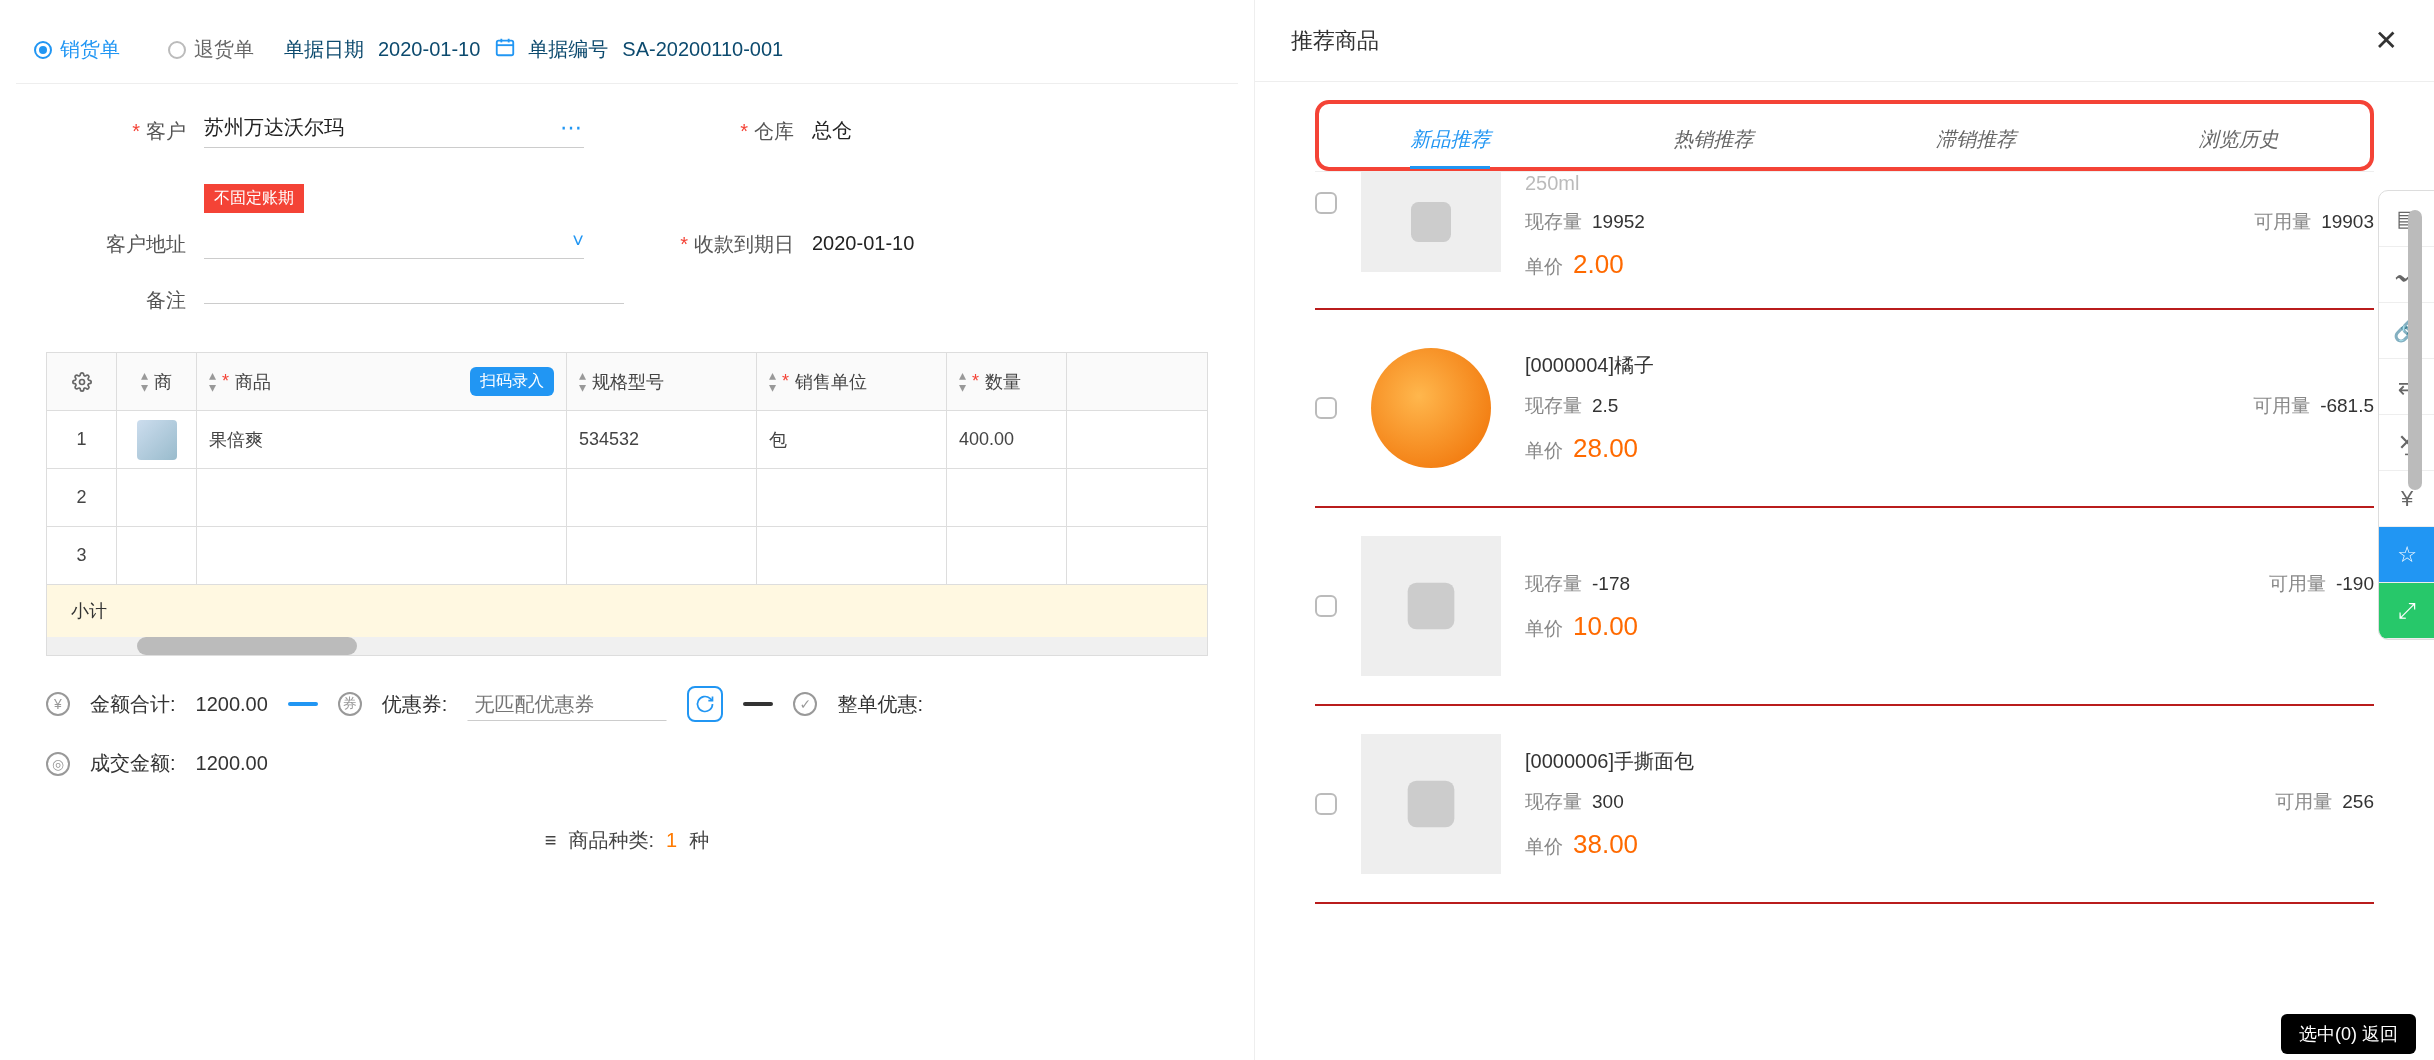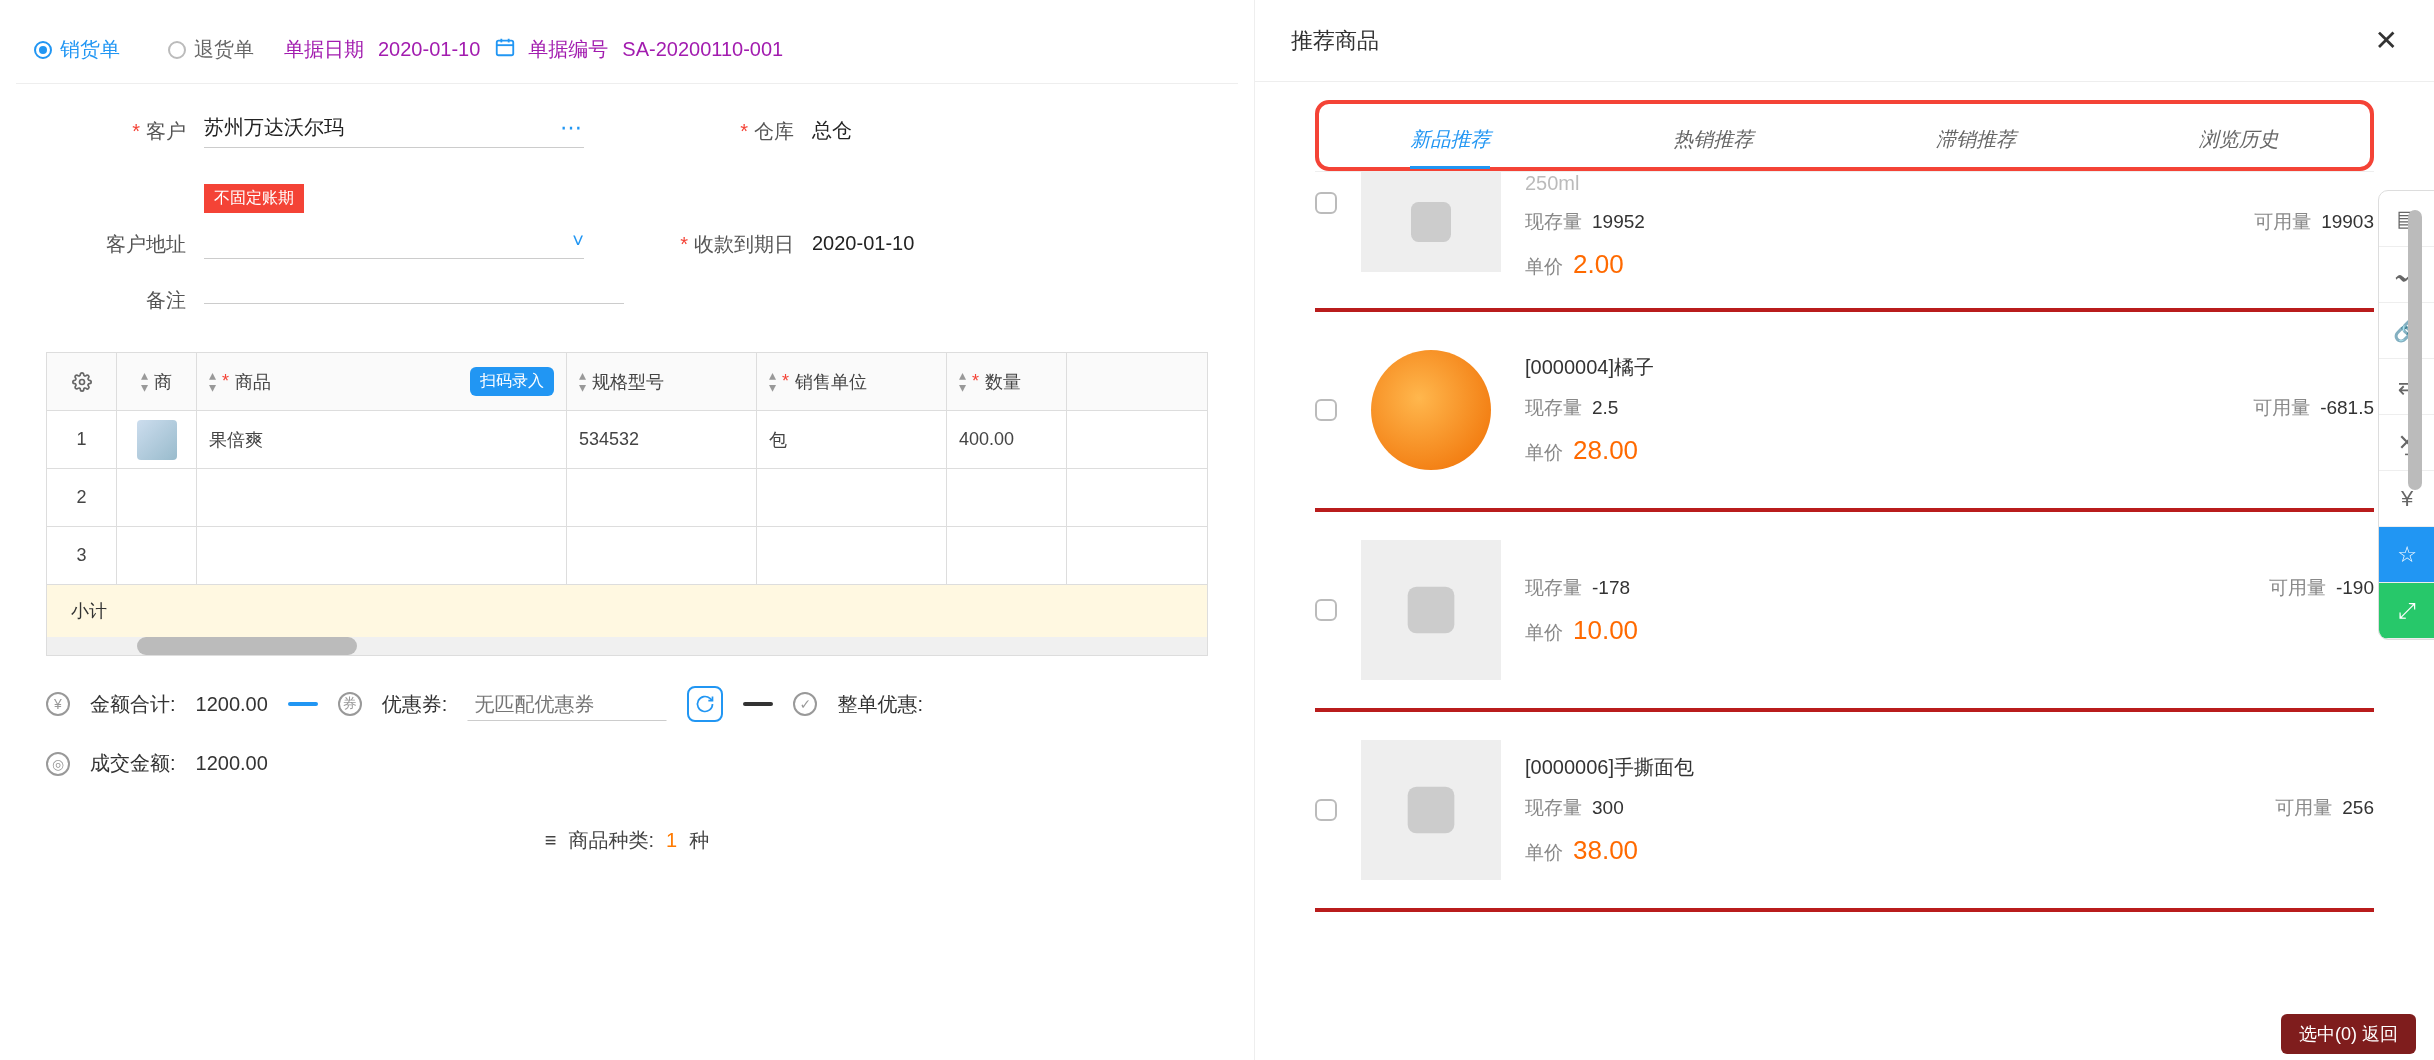--- a/index.html
+++ b/index.html
@@ -7,21 +7,21 @@
 .app { display: flex; width: 2434px; height: 1060px; position: relative; }
 .left-panel { width: 1254px; padding: 16px; }
 .right-panel { flex: 1; border-left: 1px solid #eee; position: relative; }
 .tabs-row { display: flex; align-items: center; gap: 12px; border-bottom: 1px solid #eee; height: 68px; }
 .radio-tab { display: flex; align-items: center; gap: 8px; padding: 10px 18px; cursor: pointer; }
 .radio-tab .circle { width: 18px; height: 18px; border: 2px solid #bbb; border-radius: 50%; display: inline-block; position: relative; }
 .radio-tab.active .circle { border-color: #2196f3; }
 .radio-tab.active .circle::after { content: ""; position: absolute; top: 3px; left: 3px; width: 8px; height: 8px; background: #2196f3; border-radius: 50%; }
 .radio-tab .rlabel { font-size: 20px; color: #666; }
 .radio-tab.active .rlabel { color: #2196f3; }
-.meta { display: flex; align-items: center; gap: 14px; font-size: 20px; color: #a21caf; }
+.meta { display: flex; align-items: center; gap: 14px; font-size: 20px; color: #0c4a6e; }
 .meta .cal-icon { color: #2196f3; }
 .form-grid { padding: 30px 30px 10px 30px; }
 .form-row { display: flex; align-items: center; margin-bottom: 28px; gap: 70px; }
 .field { display: flex; align-items: center; gap: 18px; }
 .label { width: 140px; text-align: right; font-size: 20px; color: #555; }
 .req { color: #f44336; margin-right: 6px; }
 .value { font-size: 20px; color: #222; min-width: 220px; border-bottom: 1px solid transparent; }
 .value.underline { border-bottom: 1px solid #ccc; padding-bottom: 6px; min-width: 380px; display: flex; justify-content: space-between; align-items: center; }
 .dots { color: #2196f3; letter-spacing: 2px; cursor: pointer; font-size: 22px; }
 .badge { background: #f44336; color: #fff; padding: 4px 10px; font-size: 16px; display: inline-block; margin-top: 8px; margin-left: 158px; }
@@ -56,35 +56,35 @@
 .side-icons .si.expand { background: #27c86a; color: #fff; }
 
 .rp-header { display: flex; align-items: center; justify-content: space-between; padding: 24px 36px; font-size: 22px; font-weight: 500; border-bottom: 1px solid #eee; }
 .close-x { font-size: 28px; font-weight: 300; cursor: pointer; color: #333; }
 .rp-tabs-outline { border: 4px solid #f44336; border-radius: 14px; margin: 18px 60px 0 60px; padding: 8px 0 0 0; }
 .rp-tabs { display: flex; justify-content: space-around; font-style: italic; }
 .rp-tab { padding: 14px 0; font-size: 20px; color: #666; cursor: pointer; position: relative; }
 .rp-tab.active { color: #2196f3; }
 .rp-tab.active::after { content: ""; position: absolute; left: 0; right: 0; bottom: -2px; height: 3px; background: #2196f3; }
 .rec-list { margin: 0 60px; border-top: 1px solid #eee; max-height: 760px; overflow: hidden; position: relative; }
-.rec-item { display: flex; align-items: center; gap: 24px; padding: 28px 0; border-bottom: 4px solid #b91c1c; }
+.rec-item { display: flex; align-items: center; gap: 24px; padding: 28px 0; border-bottom: 2px solid #b91c1c; }
 .chk { width: 22px; height: 22px; border: 2px solid #bbb; border-radius: 6px; cursor: pointer; flex-shrink: 0; }
 .thumb { width: 140px; height: 140px; background: #eee; display: flex; align-items: center; justify-content: center; color: #bbb; flex-shrink: 0; }
 .thumb.orange { background: radial-gradient(circle at 40% 40%, #ffb74d, #ef6c00); border-radius: 50%; width: 120px; height: 120px; margin: 10px; }
 .rec-info { flex: 1; display: flex; flex-direction: column; gap: 14px; }
 .rec-title { font-size: 20px; color: #333; }
 .rec-row { display: flex; gap: 60px; }
 .rec-kv { display: flex; gap: 10px; font-size: 19px; align-items: baseline; }
 .rec-kv .k { color: #888; }
 .rec-kv .v { color: #333; }
 .rec-kv .price { color: #ff6a00; font-size: 26px; font-weight: 500; }
 .rp-scrollbar { position: absolute; right: 12px; top: 210px; width: 14px; height: 300px; background: transparent; }
 .rp-scrollbar-thumb { width: 100%; height: 280px; background: #bbb; border-radius: 7px; }
 .rp-footer { position: absolute; bottom: 14px; right: 18px; }
-.rp-btn { background: #7f1d1d; color: #fff; border-radius: 6px; padding: 10px 18px; font-size: 18px; cursor: pointer; }
+.rp-btn { background: #000000; color: #fff; border-radius: 6px; padding: 10px 18px; font-size: 18px; cursor: pointer; }
 </style>
 </head>
 <body>
 
 <div class="app">
 
   <div class="left-panel">
     <div class="tabs-row">
       <div class="radio-tab active">
         <span class="circle"></span>

